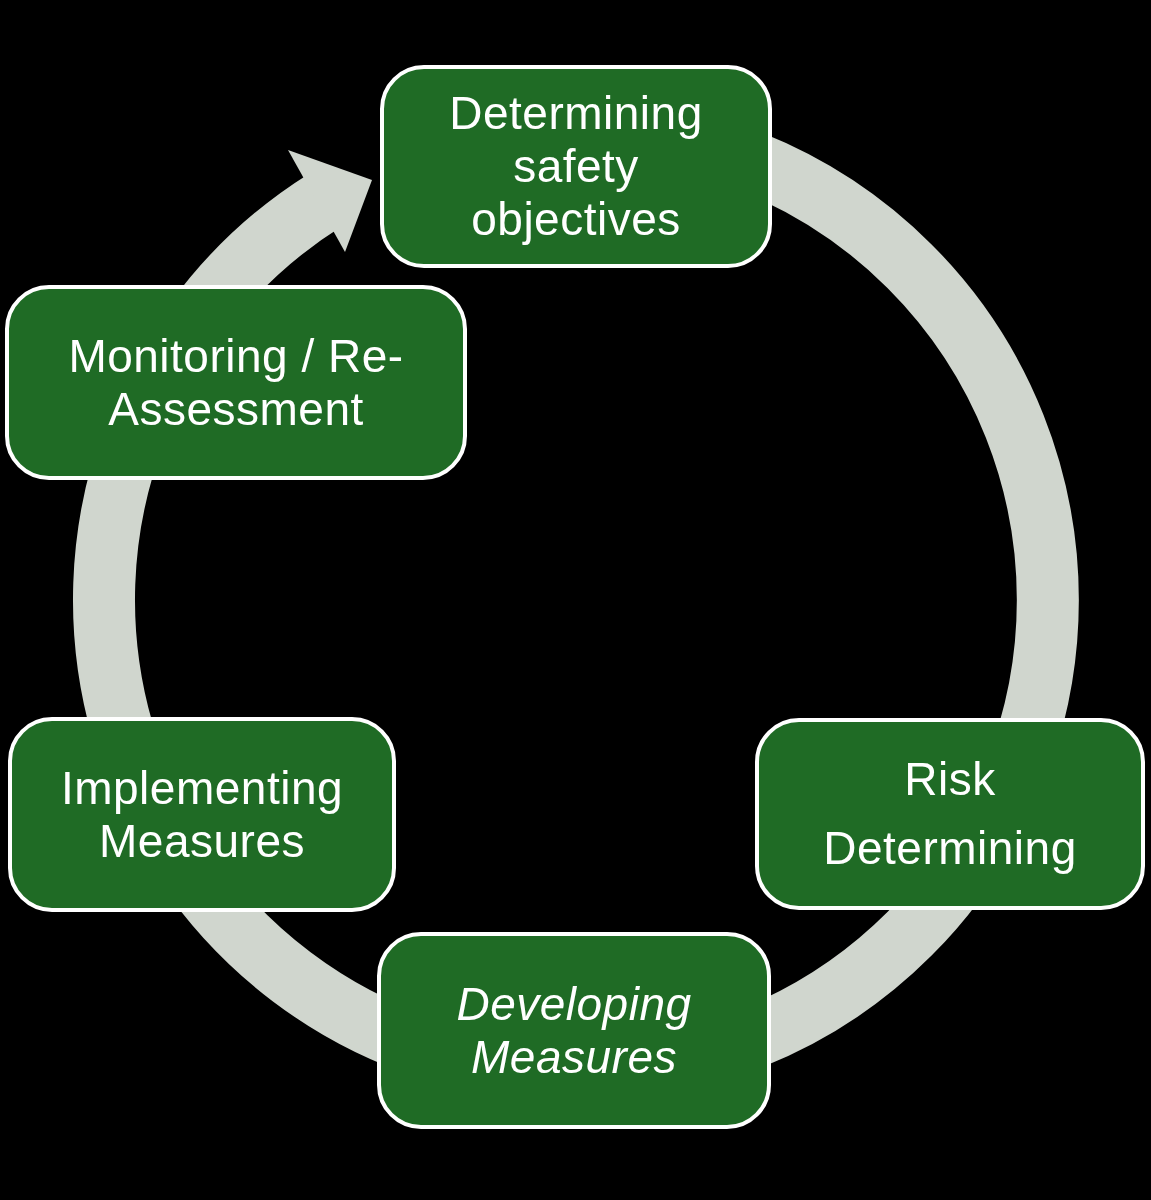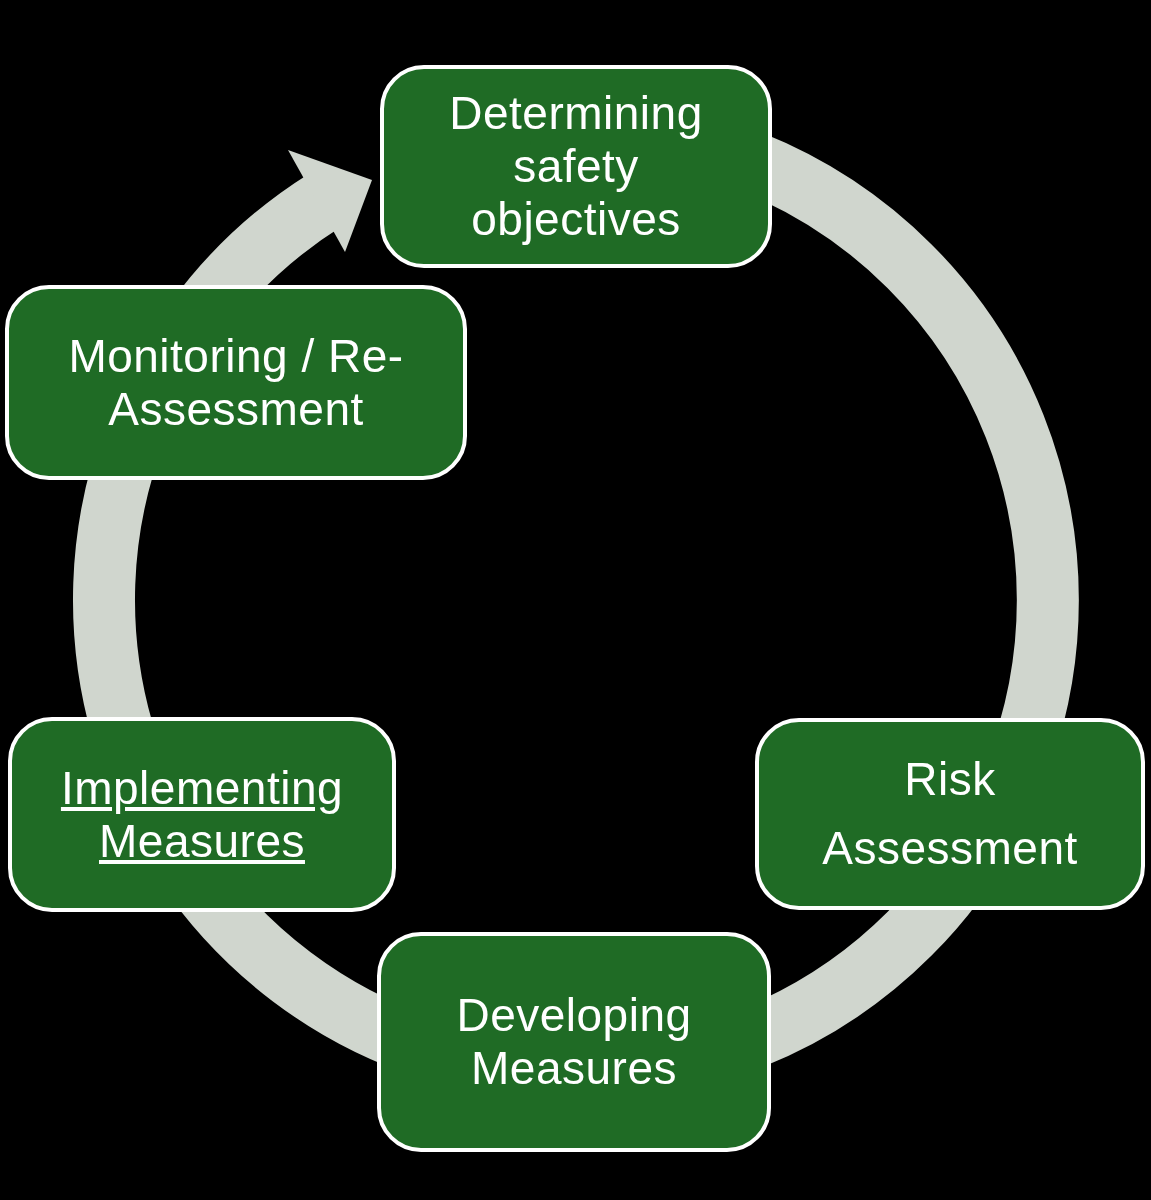--- a/index.html
+++ b/index.html
@@ -37,22 +37,22 @@
     line-height: 1.15;
     white-space: pre-line;
     letter-spacing: 0.5px;
   }
   .cycle-step.wide-lines {
     line-height: 1.5;
   }
   #step-top         { left: 380px; top: 65px;  width: 392px; height: 203px; }
   #step-upper-right { left: 753px; top: 287px; width: 390px; height: 192px; }
   #step-lower-right { left: 755px; top: 718px; width: 390px; height: 192px; }
-  #step-bottom      { left: 377px; top: 932px; width: 394px; height: 220px; }
-  #step-lower-left  { left: 8px;   top: 717px; width: 388px; height: 195px; text-decoration: underline; }
+  #step-bottom      { left: 377px; top: 932px; width: 394px; height: 197px; font-style: italic; }
+  #step-lower-left  { left: 8px;   top: 717px; width: 388px; height: 195px; }
   #step-upper-left  { left: 5px;   top: 285px; width: 462px; height: 195px; }
 </style>
 </head>
 <body>
 
 <div id="stage">
 
   <svg id="ring-svg" width="1151" height="1200" viewBox="0 0 1151 1200" aria-hidden="true">
 
     <path d="M 576 128
@@ -60,21 +60,21 @@
              A 472 472 0 0 1 325.9 199.7" fill="none" stroke="#D0D6CE" stroke-width="62"></path>
     <polygon points="288,150 345,252 372,180" fill="#D0D6CE"></polygon>
   </svg>
 
   <div class="cycle-step" id="step-top">Determining
 safety
 objectives</div>
 
 
   <div class="cycle-step wide-lines" id="step-lower-right">Risk
-Assessment</div>
+Determining</div>
 
   <div class="cycle-step" id="step-bottom">Developing
 Measures</div>
 
   <div class="cycle-step" id="step-lower-left">Implementing
 Measures</div>
 
   <div class="cycle-step" id="step-upper-left">Monitoring / Re-
 Assessment</div>
 

